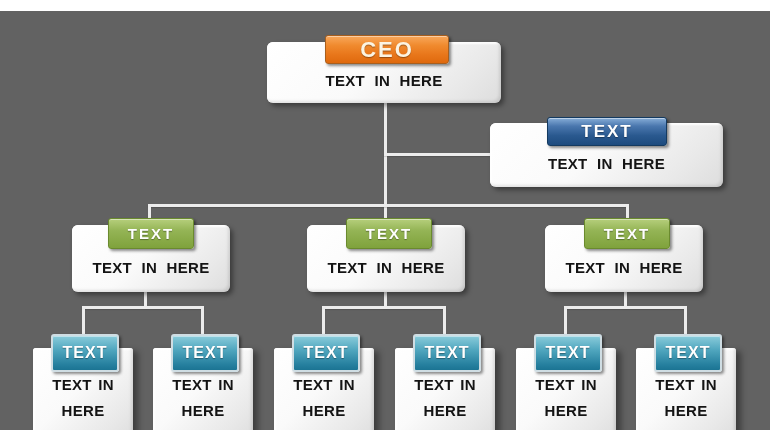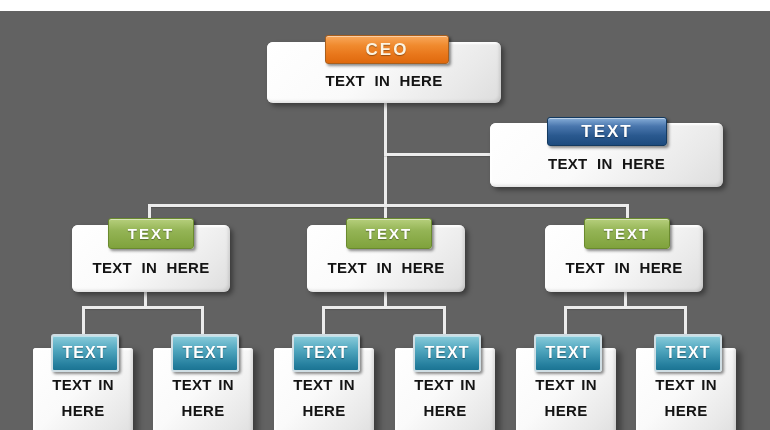--- a/index.html
+++ b/index.html
@@ -43,21 +43,21 @@
     position:absolute;
     display:flex;align-items:center;justify-content:center;
     font-weight:bold;color:#ffffff;
     border-radius:3px;
     text-shadow:0 1px 1px rgba(0,0,0,0.35);
     box-shadow:2px 2px 3px rgba(0,0,0,0.45), inset 0 1px 0 rgba(255,255,255,0.45);
   }
   .tag-orange{
     background:linear-gradient(180deg,#f9a85b 0%,#f08a2e 35%,#e8761a 70%,#df690d 100%);
     border:1px solid #a85f1e;
-    color:#fcf4e2;font-size:17px;letter-spacing:2px;
+    color:#fcf4e2;font-size:22px;letter-spacing:2px;
   }
   .tag-blue{
     background:linear-gradient(180deg,#87aed8 0%,#4a77ae 30%,#2a598f 65%,#1d4b7e 100%);
     border:1px solid #143a60;
     font-size:17px;letter-spacing:2px;
   }
   .tag-green{
     background:linear-gradient(180deg,#b6cf7c 0%,#94b455 40%,#7fa23c 100%);
     border:1px solid #6a8a2e;
     font-size:15px;letter-spacing:2px;

